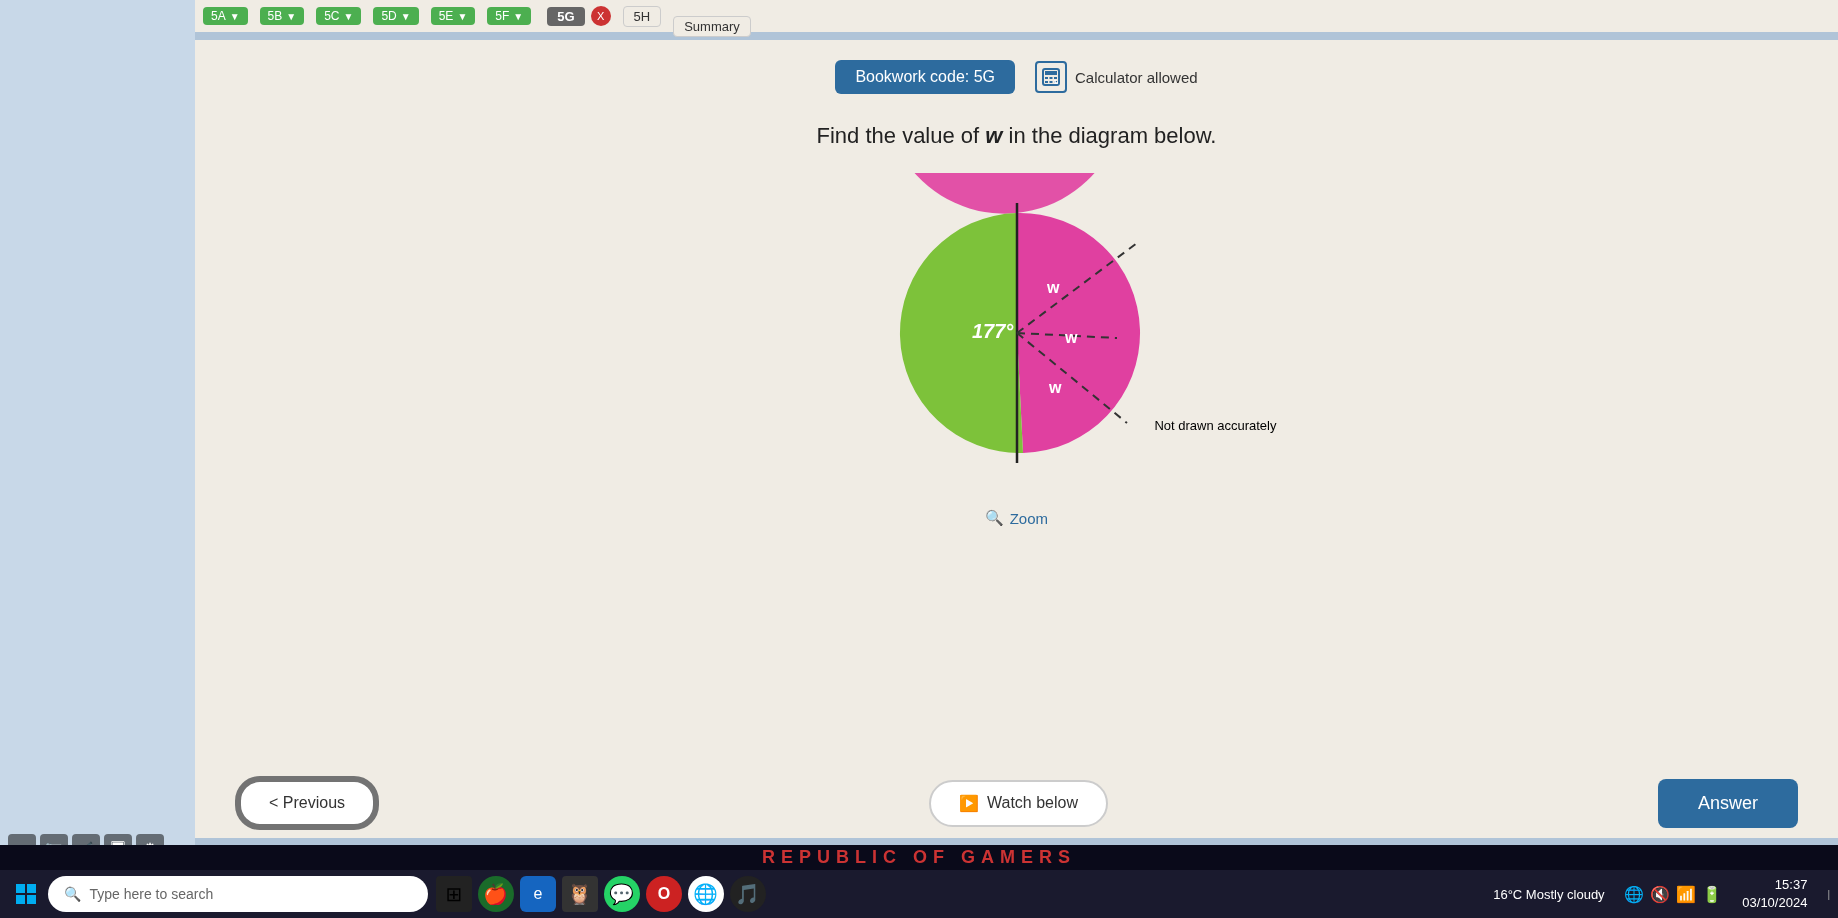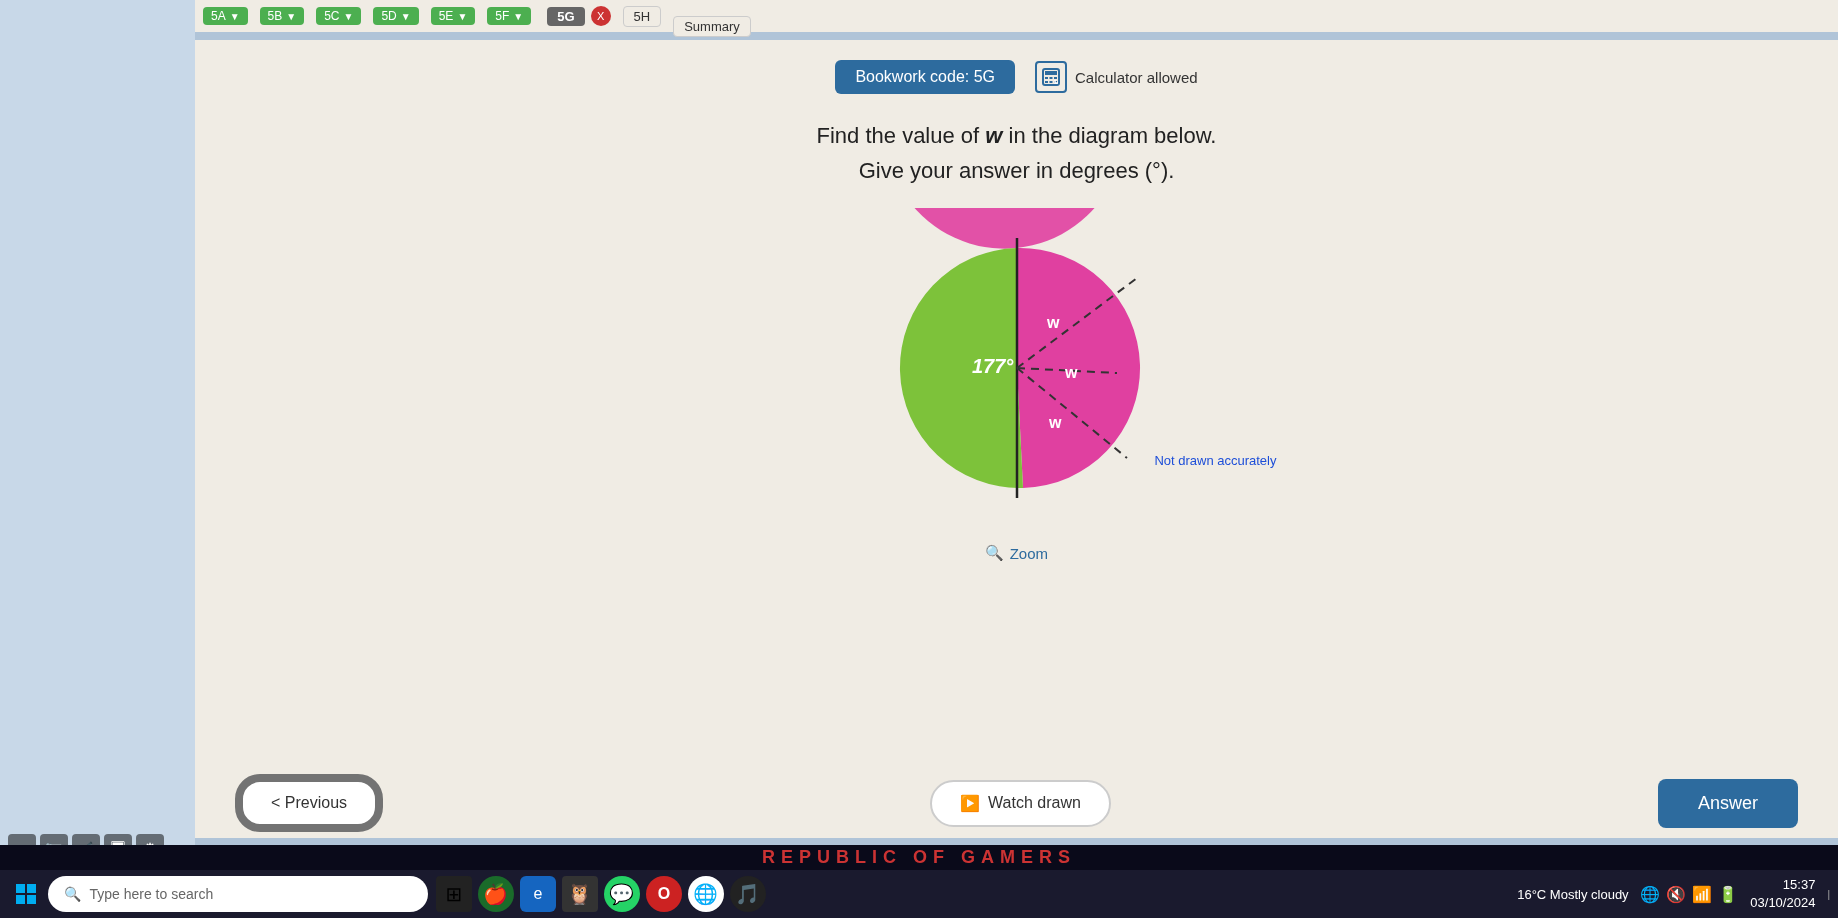--- a/index.html
+++ b/index.html
@@ -142,21 +142,21 @@
     .diagram-svg {
       width: 100%;
       height: 100%;
     }
 
     .not-drawn-label {
       position: absolute;
       right: -60px;
       bottom: 60px;
       font-size: 13px;
-      color: #1d4ed8;
+      color: #000000;
     }
 
     
     .zoom-btn {
       display: flex;
       align-items: center;
       gap: 6px;
       color: #2d6b9e;
       font-size: 15px;
       cursor: pointer;
@@ -174,21 +174,21 @@
       height: 70px;
       background: #f0ece4;
       display: flex;
       align-items: center;
       justify-content: space-between;
       padding: 0 40px;
     }
 
     .prev-btn {
       background: white;
-      border: 8px solid #737373;
+      border: 6px solid #737373;
       border-radius: 25px;
       padding: 12px 28px;
       font-size: 16px;
       cursor: pointer;
       display: flex;
       align-items: center;
       gap: 8px;
       color: #333;
     }
 
@@ -267,21 +267,21 @@
       align-items: center;
       justify-content: center;
       cursor: pointer;
       font-size: 20px;
     }
 
     .taskbar-right {
       margin-left: auto;
       display: flex;
       align-items: center;
-      gap: 12px;
+      gap: 20px;
       color: white;
       font-size: 13px;
     }
 
     .taskbar-time {
       text-align: right;
       color: white;
       font-size: 13px;
       line-height: 1.4;
     }
@@ -396,21 +396,20 @@
           <rect x="13" y="14" width="3" height="2" fill="#2d6b9e"></rect>
           <polyline points="14,13 14,16 17,16" stroke="white" stroke-width="1.5" fill="none"></polyline>
         </svg>
       </div>
       <span>Calculator allowed</span>
     </div>
   </div>
 
   <div class="question-text">
     <div>Find the value of <em>w</em> in the diagram below.</div>
-    <div>Give your answer in degrees (°).</div>
   </div>
 
   <div class="diagram-container">
     <svg class="diagram-svg" viewBox="0 0 400 300" xmlns="http://www.w3.org/2000/svg">
 
       <path d="M200,150 L200,30 A120,120 0 1,0 199,30.1 Z" fill="#e040a0" opacity="0.9"></path>
 
       <path d="M200,150 L200,30 A120,120 0 1,1 206,270 Z" fill="#e040a0"></path>
 
       <path d="M200,150 L200,30 A120,120 0 0,0 206,270 Z" fill="#7dc23a"></path>
@@ -438,21 +437,21 @@
   <button class="zoom-btn">
     <span>🔍</span>
     <span>Zoom</span>
   </button>
 </div>
 
 <div class="bottom-buttons">
   <button class="prev-btn">&lt; Previous</button>
   <button class="watch-btn">
     <span>▶️</span>
-    <span>Watch drawn</span>
+    <span>Watch below</span>
   </button>
   <button class="answer-btn">Answer</button>
 </div>
 
 <div class="toolbar-overlay">
   <div class="tool-btn">•••</div>
   <div class="tool-btn">📷</div>
   <div class="tool-btn">📹</div>
   <div class="tool-btn">🖥</div>
   <div class="tool-btn">⚙</div>

